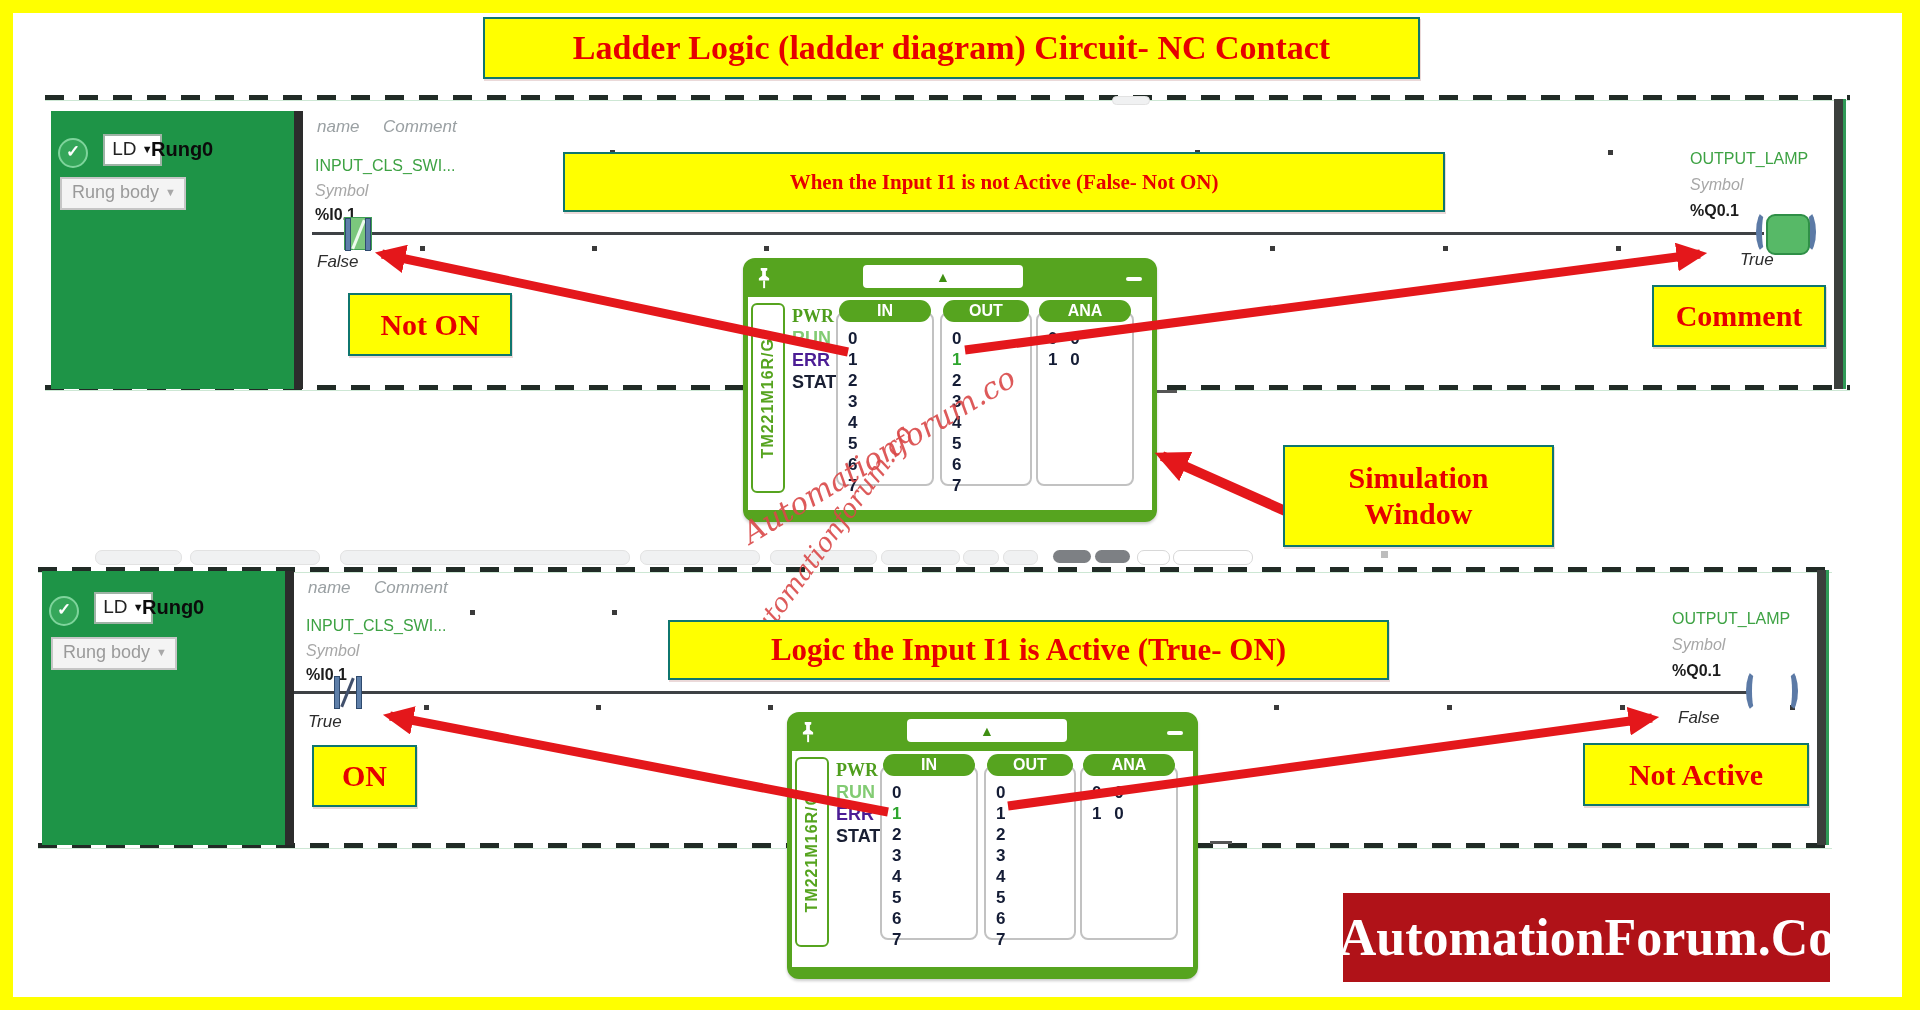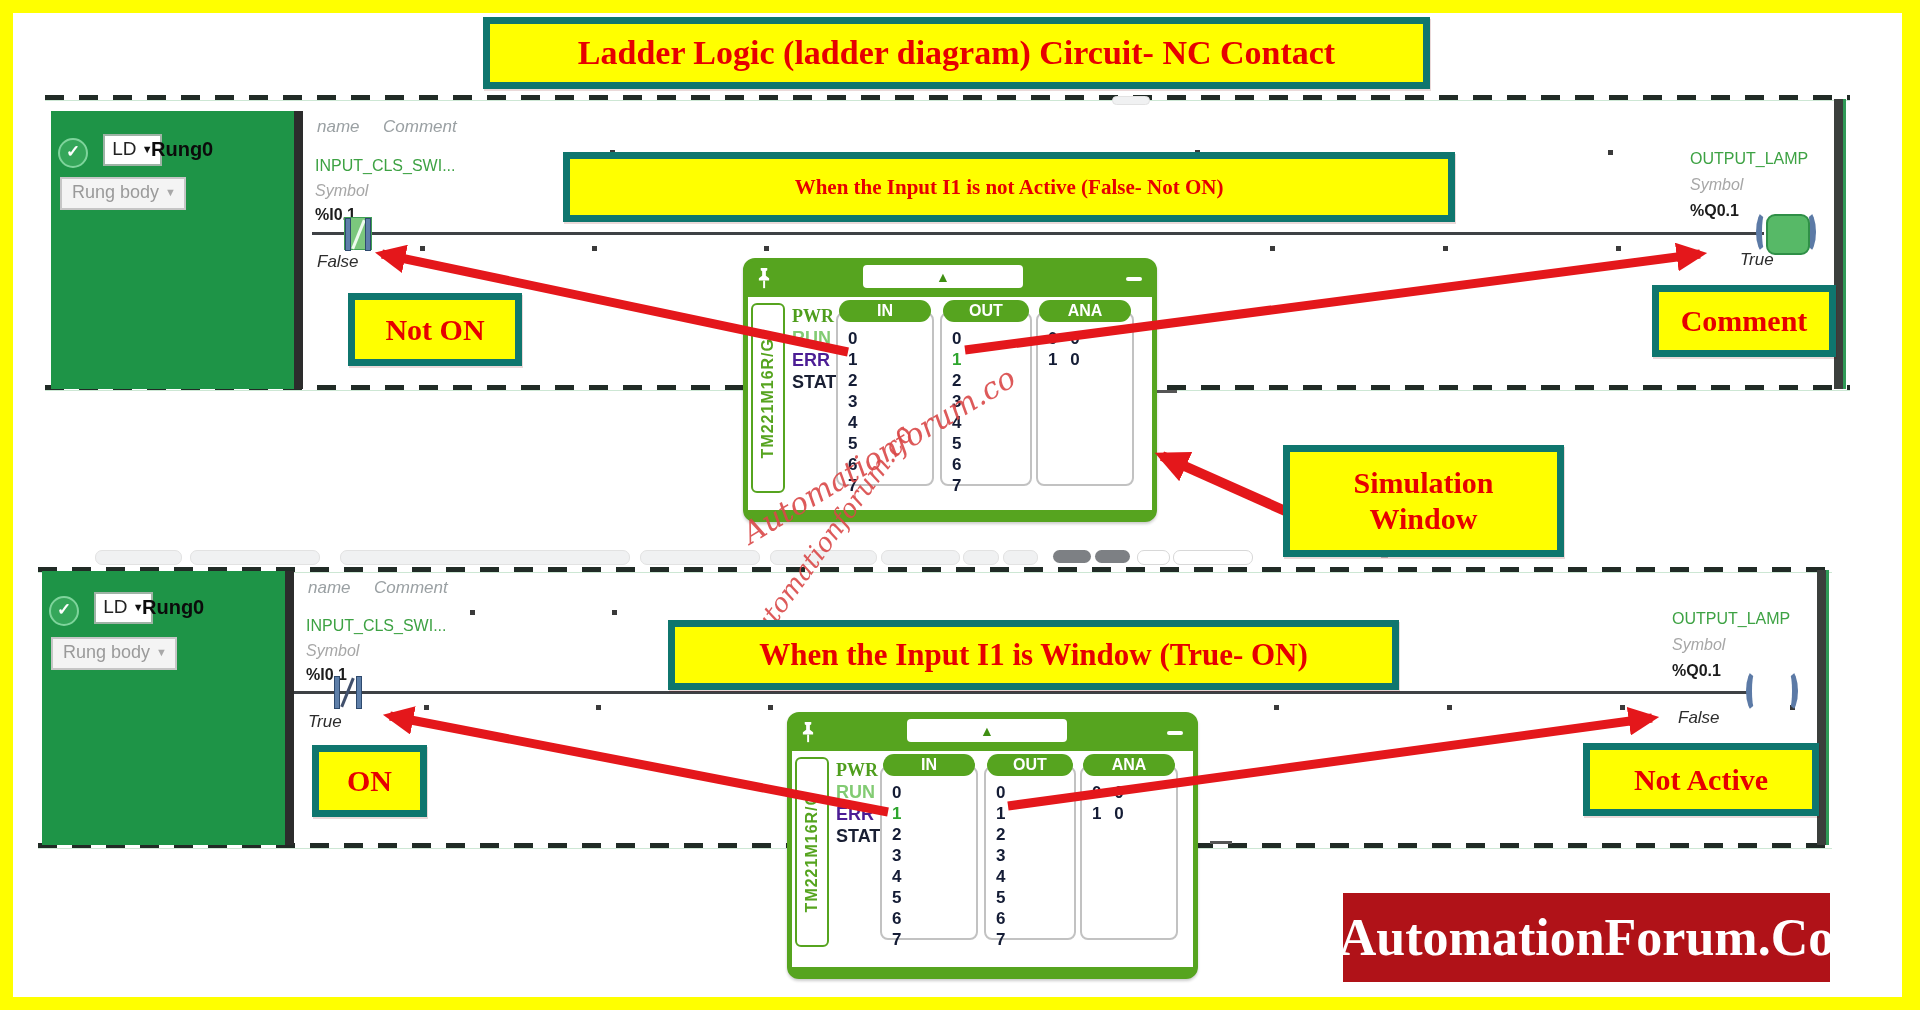--- a/index.html
+++ b/index.html
@@ -1,21 +1,21 @@
 <!DOCTYPE html>
 <html><head>
 <meta charset="utf-8">
 <style>
   html,body{margin:0;padding:0;background:#fff;}
   body{width:1920px;height:1010px;position:relative;overflow:hidden;
        font-family:"Liberation Sans",sans-serif;}
   
   .frame{position:absolute;background:#ffff00;z-index:60;}
   
-  .ybox{position:absolute;background:#ffff00;border:7px solid #0f766e;color:#e60000;
+  .ybox{position:absolute;background:#ffff00;border:2px solid #0f766e;color:#e60000;
         font-family:"Liberation Serif",serif;font-weight:bold;text-align:center;
         display:flex;align-items:center;justify-content:center;z-index:30;
         box-shadow:1px 2px 0 rgba(120,0,0,.15);}
   
   .dash-h{position:absolute;height:5px;z-index:1;
      background:repeating-linear-gradient(90deg,#212b26 0,#212b26 19px,transparent 19px,transparent 34px);
      border-bottom:1px solid #cde7d4;}
   .railbar{position:absolute;background:#3b3f3c;border-right:3px solid #2f9a57;z-index:1;}
   
   .rpanel{position:absolute;background:#1e9447;border-right:9px solid #2c2c2c;z-index:2;}
@@ -256,21 +256,21 @@
 <div class="dot" style="left:596px;top:705px"></div>
 <div class="dot" style="left:768px;top:705px"></div>
 <div class="dot" style="left:1274px;top:705px"></div>
 <div class="dot" style="left:1447px;top:705px"></div>
 <div class="dot" style="left:1620px;top:705px"></div>
 <div class="dot" style="left:1790px;top:705px"></div>
 <div class="dot" style="left:470px;top:610px"></div>
 <div class="dot" style="left:612px;top:610px"></div>
 <div class="tick" style="left:1210px;top:841px;width:22px"></div>
 
-<div class="ybox" style="left:668px;top:620px;width:717px;height:56px;font-size:31px">When the Input I1 is Window (True- ON)</div>
+<div class="ybox" style="left:668px;top:620px;width:717px;height:56px;font-size:31px">Logic the Input I1 is Active (True- ON)</div>
 <div class="ybox" style="left:312px;top:745px;width:101px;height:58px;font-size:30px">ON</div>
 <div class="ybox" style="left:1583px;top:743px;width:222px;height:59px;font-size:30px">Not Active</div>
 
 <div class="ybox" style="left:1283px;top:445px;width:267px;height:98px;font-size:30px;flex-direction:column;line-height:1.2">
   <span>Simulation</span>
   <span>Window</span>
 </div>
 
 <div class="simwin" style="left:787px;top:712px;width:401px;height:250px">
   <div class="sim-titlebar">

